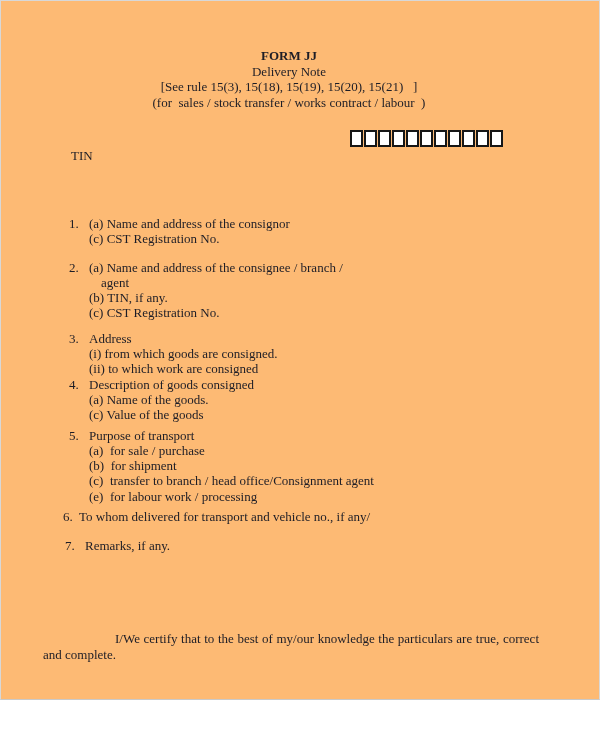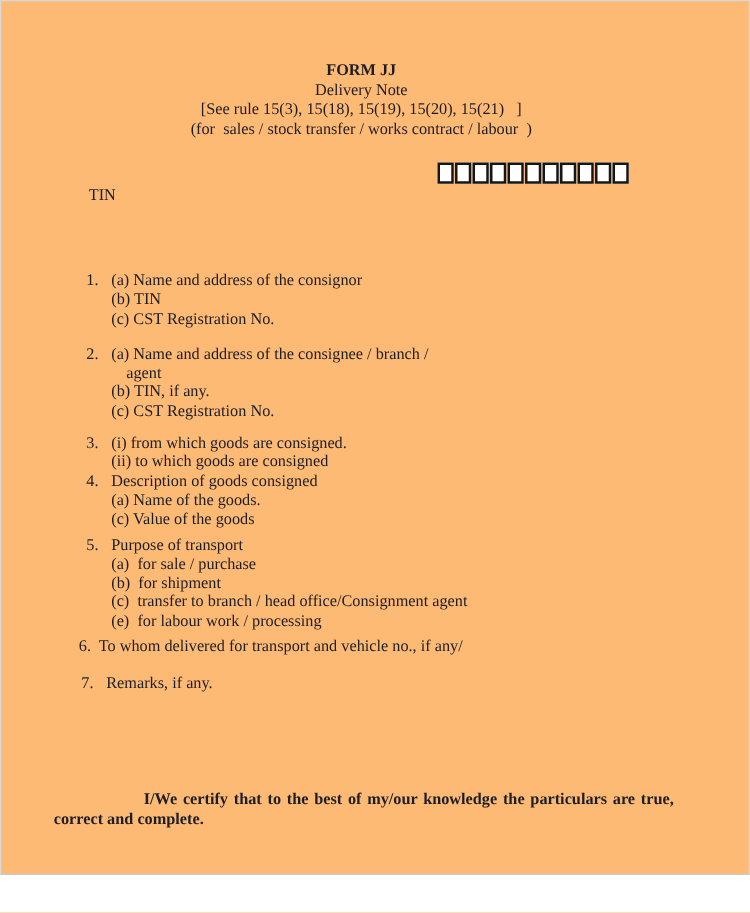--- a/index.html
+++ b/index.html
@@ -64,21 +64,20 @@
 
   
   .cert {
     position: absolute;
     top: 617px;
     left: 42px;
     width: 496px;
     text-align: justify;
     text-indent: 72px;
     line-height: 16px;
-    font-weight: bold;
   }
 </style>
 </head>
 <body>
 
 <div class="page" style="color: rgb(29, 29, 38);">
 
   <div class="header">
     <div class="form-title">FORM JJ</div>
     <div>Delivery Note</div>
@@ -101,38 +100,38 @@
     </div>
 
   <div class="tin-label">TIN</div>
 
 
   <div class="items">
       <div class="item">
         <span class="num">1.</span>
         <div class="item-body">
           <div class="line">(a) Name and address of the consignor</div>
-          <div class="line indent-1">(b) TIN</div>
           <div class="line indent-1">(c) CST Registration No.</div>
         </div>
       </div>
       <div class="item">
         <span class="num">2.</span>
         <div class="item-body">
           <div class="line">(a) Name and address of the consignee / branch /</div>
           <div class="line indent-2">agent</div>
           <div class="line indent-1">(b) TIN, if any.</div>
           <div class="line indent-1">(c) CST Registration No.</div>
         </div>
       </div>
       <div class="item">
         <span class="num">3.</span>
         <div class="item-body">
+          <div class="line">Address</div>
           <div class="line indent-1">(i) from which goods are consigned.</div>
-          <div class="line indent-1">(ii) to which goods are consigned</div>
+          <div class="line indent-1">(ii) to which work are consigned</div>
         </div>
       </div>
       <div class="item">
         <span class="num">4.</span>
         <div class="item-body">
           <div class="line">Description of goods consigned</div>
           <div class="line indent-1">(a) Name of the goods.</div>
           <div class="line indent-1">(c) Value of the goods</div>
         </div>
       </div>

